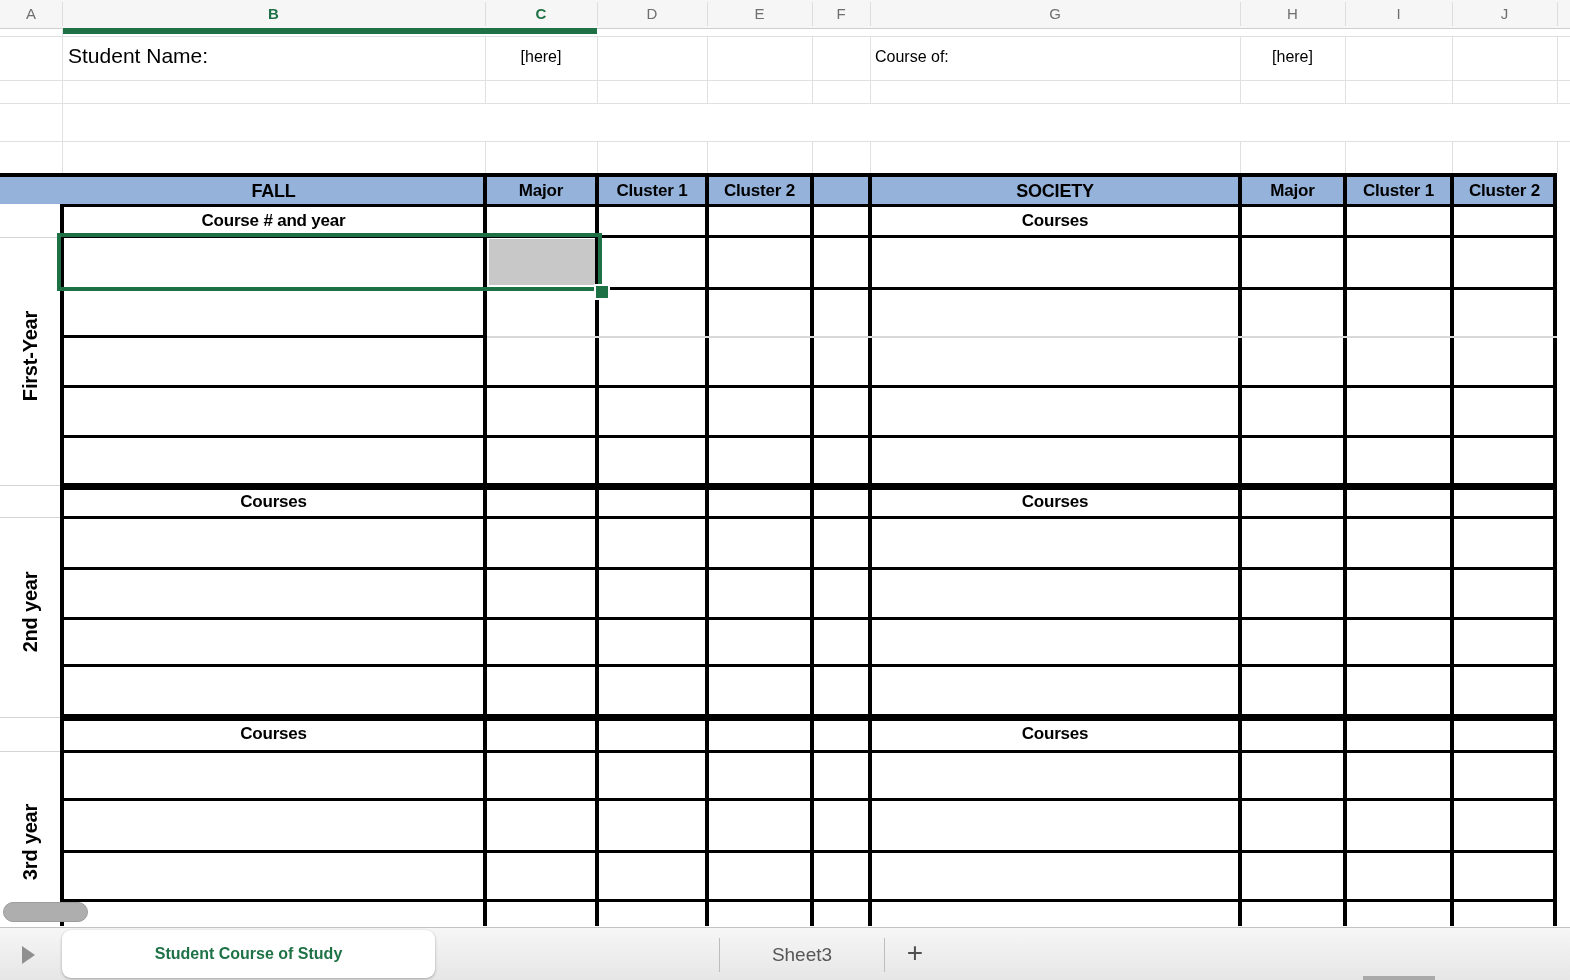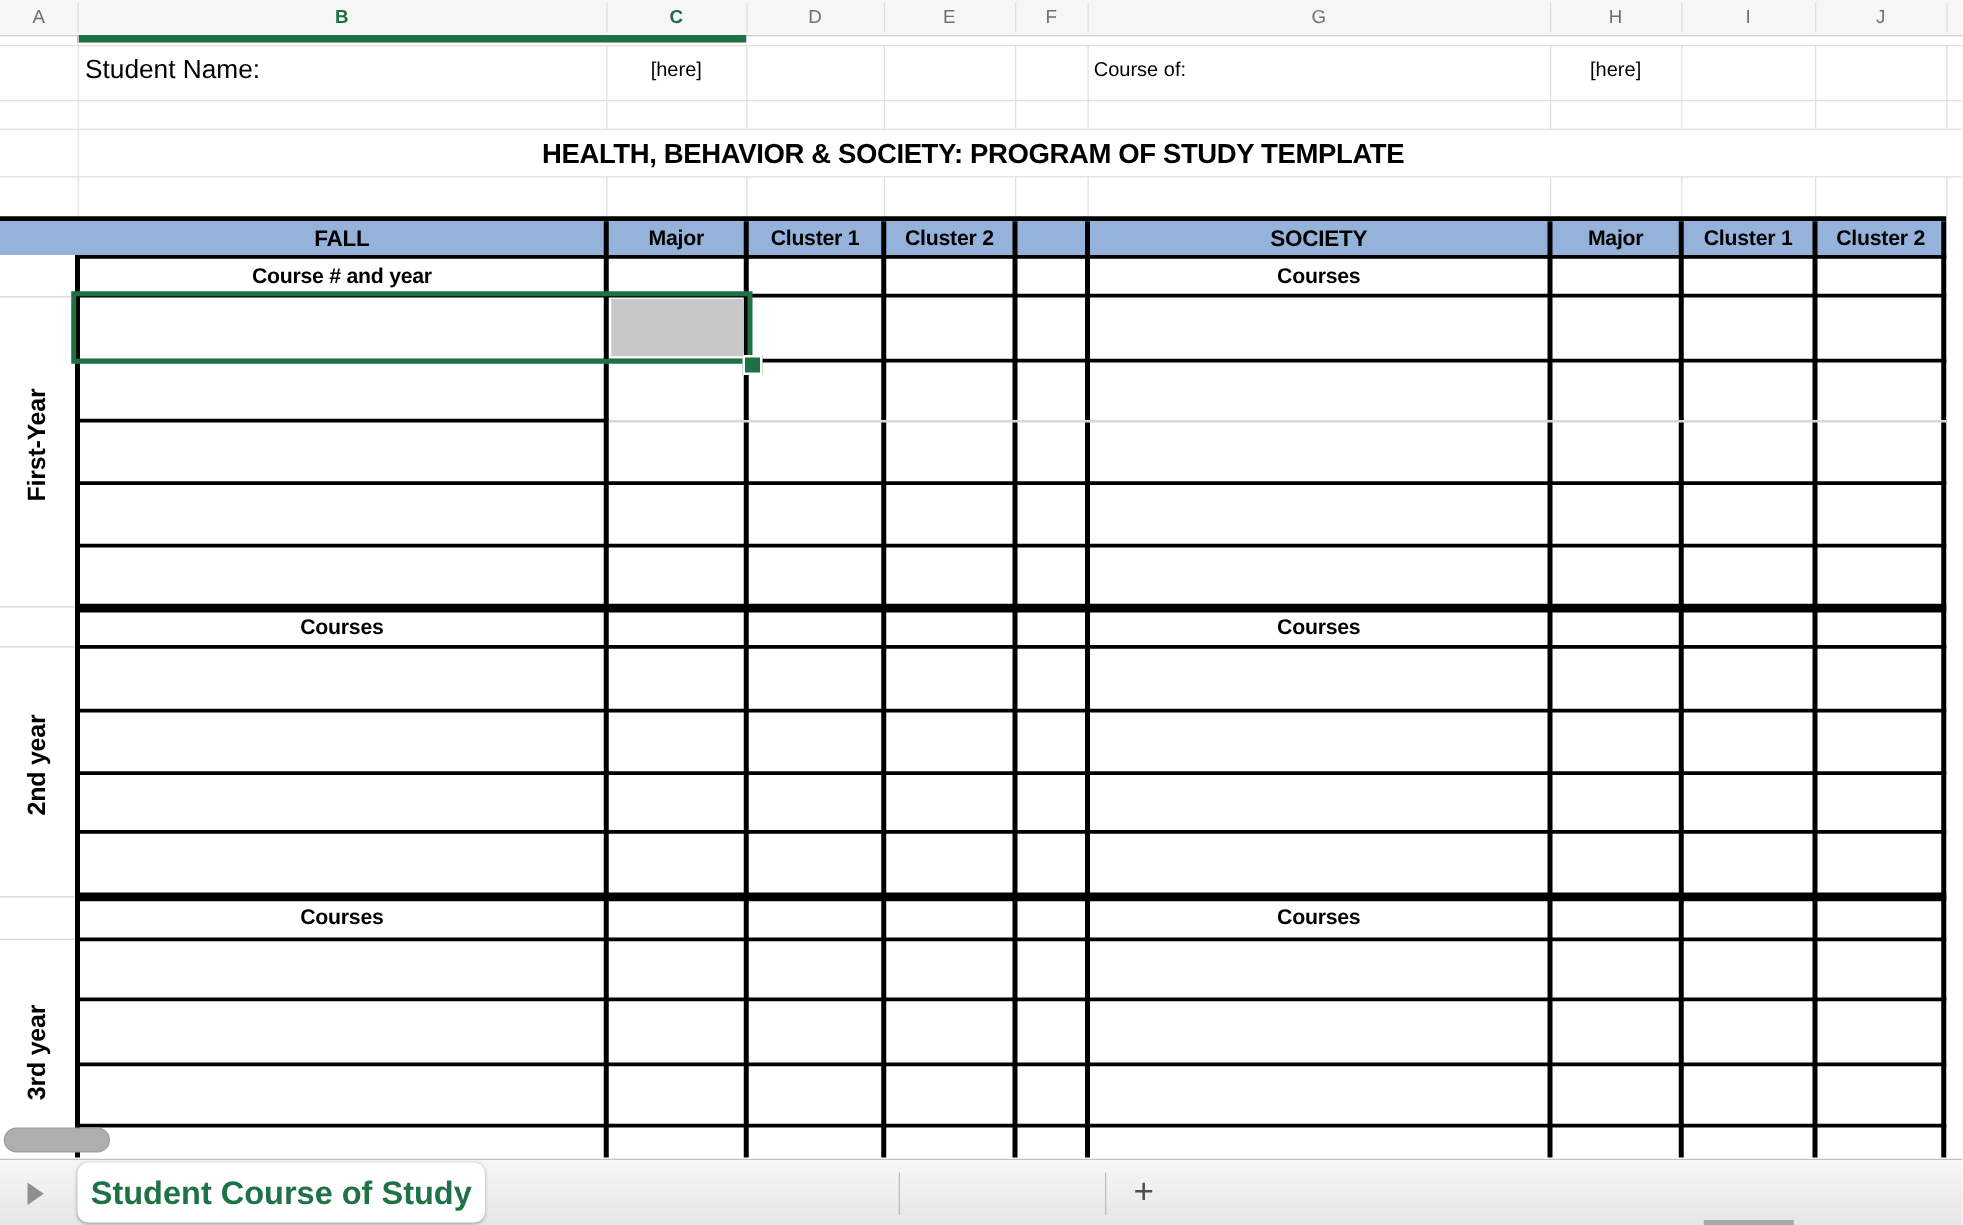--- a/index.html
+++ b/index.html
@@ -26,22 +26,22 @@
           font-weight:bold;font-size:20px;transform:rotate(-90deg);letter-spacing:-0.2px;}
   
   #sel-rect{left:57px;top:233px;width:545px;height:58px;border:4px solid #1E7145;box-sizing:border-box;background:transparent;}
   #sel-fill{left:489px;top:239px;width:106px;height:46px;background:#C8C8C8;}
   #fill-handle{left:594px;top:284px;width:12px;height:12px;background:#1E7145;border:2px solid #fff;box-sizing:content-box;}
   
   #hscroll{left:3px;top:902px;width:83px;height:18px;background:#AEAEAE;border:1px solid #9D9D9D;border-radius:10px;}
   
   #tabbar{left:0;top:927px;width:1570px;height:53px;background:linear-gradient(#F6F6F6,#E6E6E6);border-top:1px solid #C2C2C2;box-sizing:border-box;}
   #nav-arrow{left:22px;top:945px;width:0;height:0;border-top:9px solid transparent;border-bottom:9px solid transparent;border-left:13px solid #8F8F8F;}
-  #tab-active{left:62px;top:929px;width:326px;height:48px;background:#fff;border-radius:9px;box-shadow:0 1px 3px rgba(0,0,0,0.3);
-              text-align:center;line-height:48px;font-weight:bold;font-size:26px;color:#1F7246;}
+  #tab-active{left:62px;top:929px;width:373px;height:48px;background:#fff;border-radius:9px;box-shadow:0 1px 3px rgba(0,0,0,0.3);
+              text-align:center;line-height:48px;font-weight:bold;font-size:16px;color:#1F7246;}
   .tab-inactive{position:absolute;top:927px;height:53px;line-height:53px;text-align:center;font-size:19px;color:#565656;}
   .tab-div{position:absolute;top:937px;width:1px;height:34px;background:#BDBDBD;}
   #tab-add{left:884px;top:927px;width:62px;height:50px;line-height:50px;text-align:center;font-size:28px;color:#4F4F4F;}
   #corner-bar{left:1363px;top:976px;width:72px;height:4px;background:#A9A9A9;}
 </style>
 </head>
 <body>
 
 <div id="screen">
 
@@ -96,21 +96,20 @@
   <div class="abs grida" style="left:0;top:237px;width:60px;"></div>
   <div class="abs grida" style="left:0;top:485px;width:60px;"></div>
   <div class="abs grida" style="left:0;top:517px;width:60px;"></div>
   <div class="abs grida" style="left:0;top:717px;width:60px;"></div>
   <div class="abs grida" style="left:0;top:751px;width:60px;"></div>
 
   <div class="celltext" style="left:68px;top:44px;font-size:21px;">Student Name:</div>
   <div class="celltext" style="left:485px;top:48px;width:112px;text-align:center;font-size:16px;">[here]</div>
   <div class="celltext" style="left:875px;top:48px;font-size:16px;">Course of:</div>
   <div class="celltext" style="left:1240px;top:48px;width:105px;text-align:center;font-size:16px;">[here]</div>
-  <div class="celltext" style="left:0;top:110px;width:1557px;text-align:center;font-size:22px;font-weight:bold;letter-spacing:-0.3px;">HEALTH, BEHAVIOR &amp; SOCIETY: PROGRAM OF STUDY TEMPLATE</div>
 
   <div>
 
     <div class="abs blk" style="left:0;top:173px;width:1557px;height:4px;"></div>
 
     <div class="abs blue" style="left:0;top:177px;width:1557px;height:27px;"></div>
     <div class="tlabel" style="left:62px;top:181px;width:423px;font-size:18px;">FALL</div>
     <div class="tlabel" style="left:485px;top:181px;width:112px;">Major</div>
     <div class="tlabel" style="left:597px;top:181px;width:110px;">Cluster 1</div>
     <div class="tlabel" style="left:707px;top:181px;width:105px;">Cluster 2</div>
@@ -164,18 +163,19 @@
     <div class="abs" id="sel-rect"></div>
     <div class="abs" id="fill-handle"></div>
   </div>
 
   <div class="abs" id="hscroll"></div>
 
   <div class="abs" id="tabbar">
     <div class="abs" id="nav-arrow" style="position:absolute;left:22px;top:18px;"></div>
     <div class="abs" id="tab-active" style="position:absolute;left:62px;top:2px;">Student Course of Study</div>
     <div class="tab-div" style="left:719px;top:10px;"></div>
+    <div class="tab-inactive" style="left:720px;width:164px;top:0;">Sheet3</div>
     <div class="tab-div" style="left:884px;top:10px;"></div>
     <div class="tab-inactive" style="left:884px;width:62px;top:0;font-size:28px;color:#4F4F4F;" id="tab-add">+</div>
   </div>
   <div class="abs" id="corner-bar"></div>
 
 </div>
 
 </body></html>

